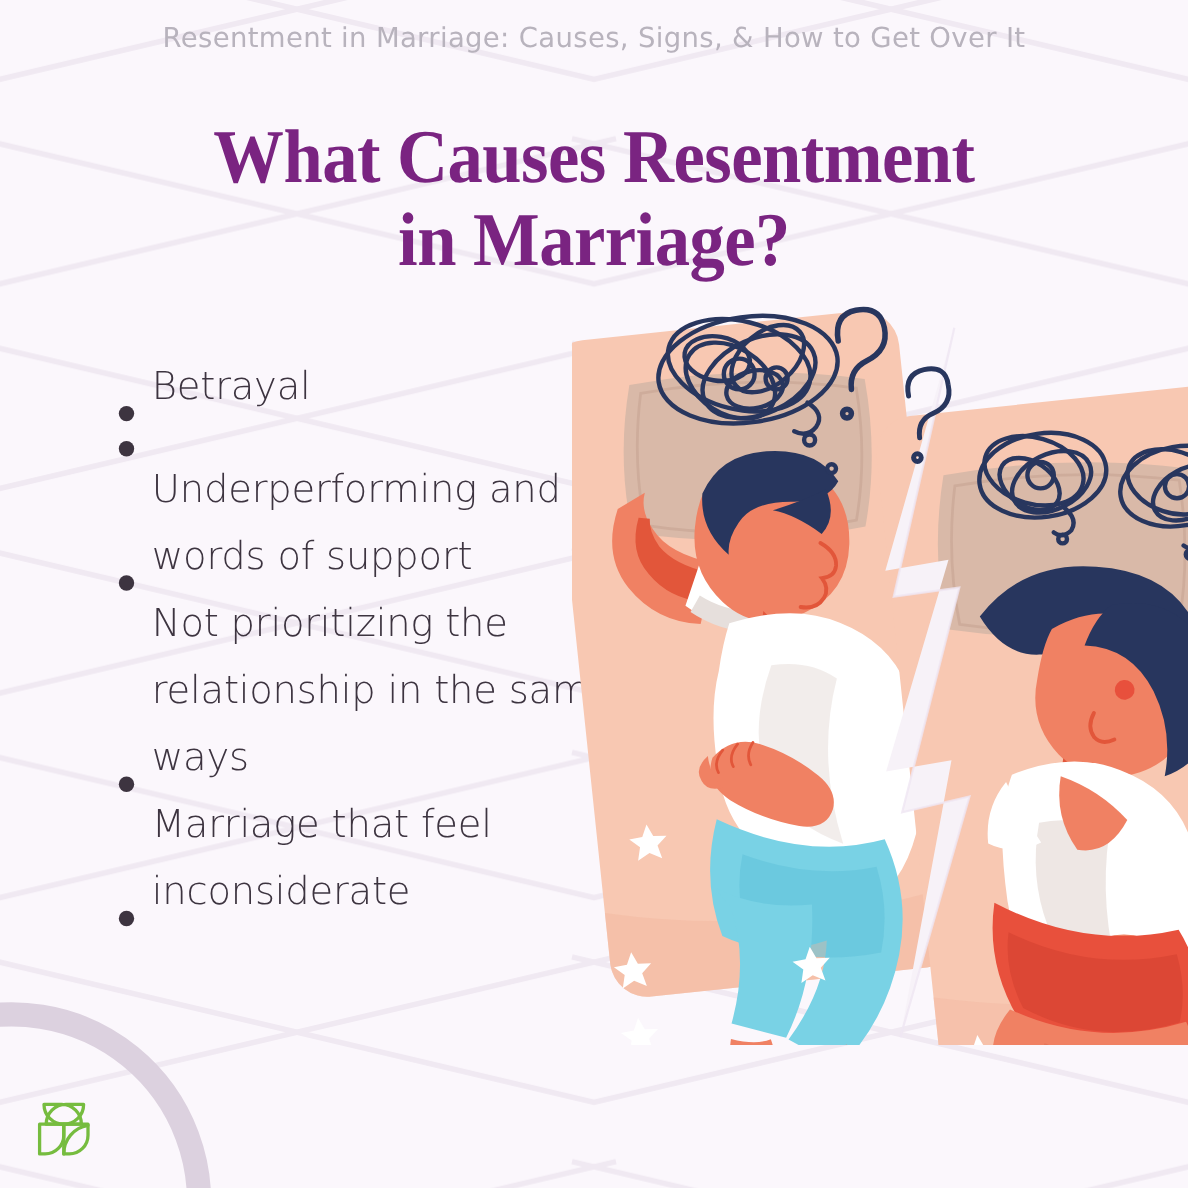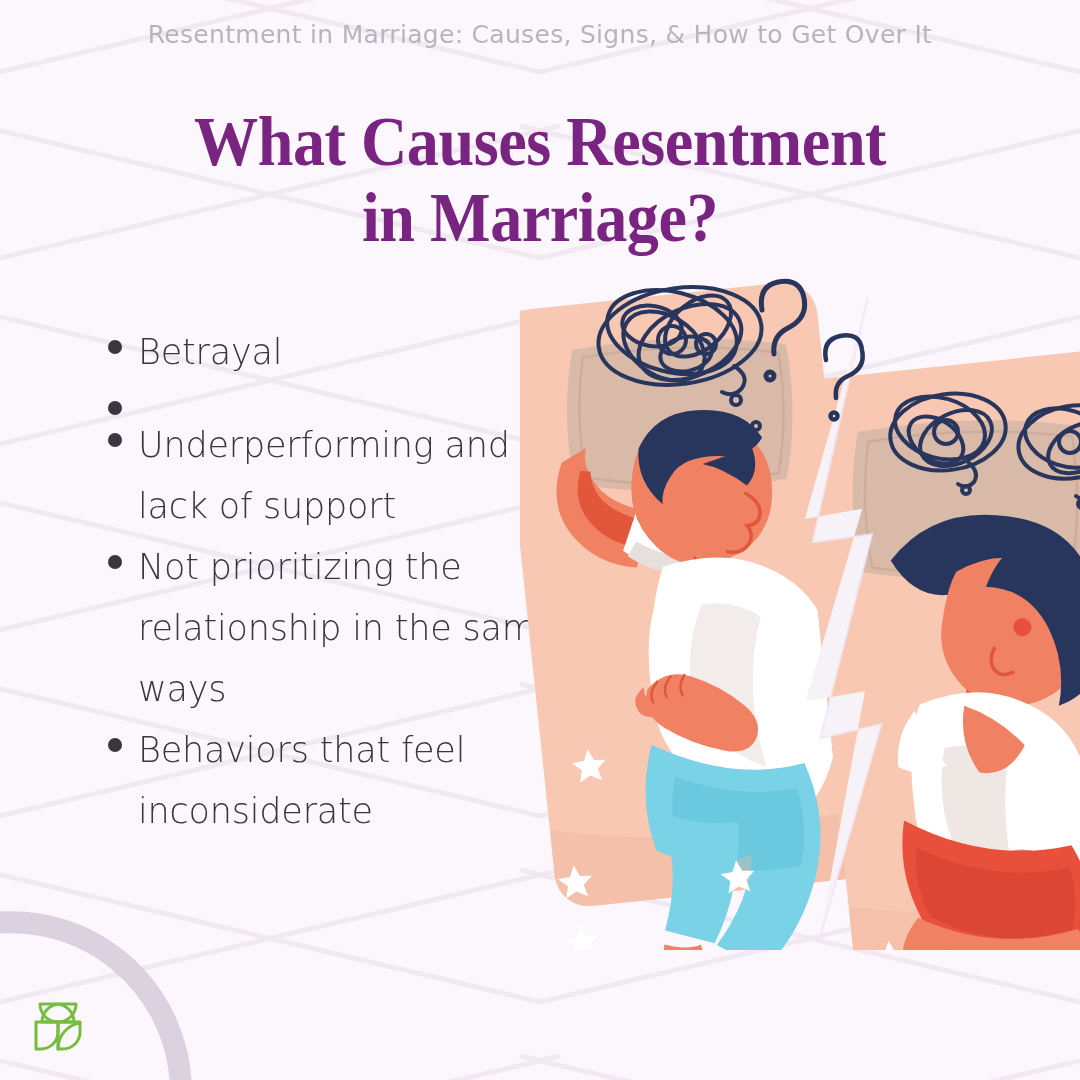--- a/index.html
+++ b/index.html
@@ -54,21 +54,21 @@
   .title .line{ display:block; }
 
   
   .bullets{
     position:absolute;
     top:322px; left:108px;
     width:470px;
   }
   .bullet-row{
     display:flex;
-    align-items:flex-start;
+    align-items:flex-end;
     margin-bottom:0px;
   }
   .bullet-dot{
     flex:0 0 auto;
     width:14px; height:14px;
     border-radius:50%;
     background:#3d3440;
     margin-top:18px;
     margin-right:16px;
   }
@@ -130,29 +130,29 @@
   <div class="bullets">
     <div class="bullet-row">
       <span class="bullet-dot"></span>
       <span class="bullet-text">Betrayal</span>
     </div>
     <div class="bullet-row">
       <span class="bullet-dot"></span>
     </div>
     <div class="bullet-row">
       <span class="bullet-dot"></span>
-      <span class="bullet-text">Underperforming and lack of support</span>
+      <span class="bullet-text">Underperforming and words of support</span>
     </div>
     <div class="bullet-row">
       <span class="bullet-dot"></span>
       <span class="bullet-text">Not prioritizing the relationship in the same ways</span>
     </div>
     <div class="bullet-row">
       <span class="bullet-dot"></span>
-      <span class="bullet-text">Behaviors that feel inconsiderate</span>
+      <span class="bullet-text">Marriage that feel inconsiderate</span>
     </div>
   </div>
 
   <svg class="illus" width="600" height="700" viewBox="0 0 600 700">
 
     <g transform="rotate(-6 210 380)">
       <rect x="10" y="40" width="320" height="600" rx="34" fill="#f8c8b2"></rect>
       <path d="M10 560 q160 40 320 8 v40 a34 34 0 0 1 -34 32 H44 a34 34 0 0 1 -34 -32 z" fill="#f3b9a3" opacity=".55"></path>
 
       <g transform="rotate(4 180 150)">

